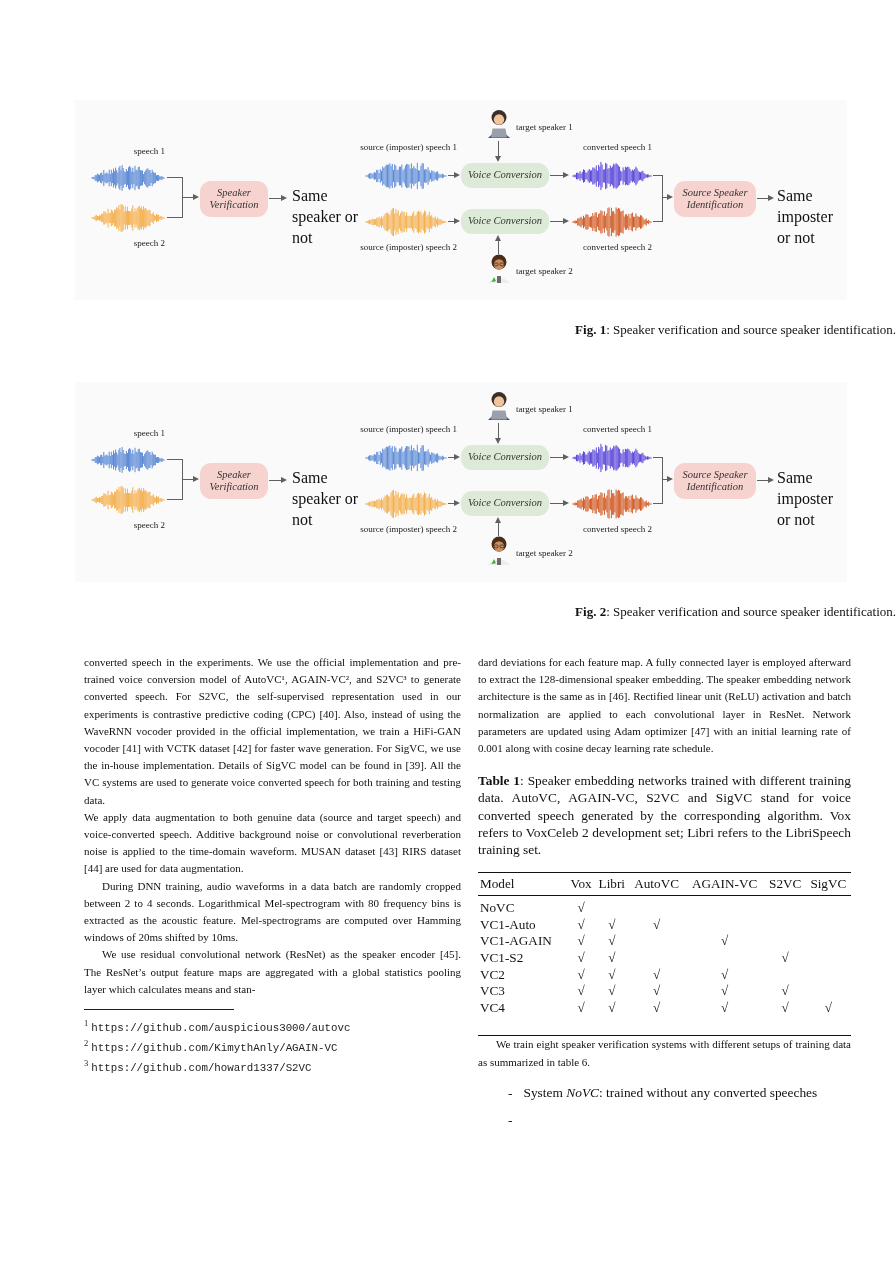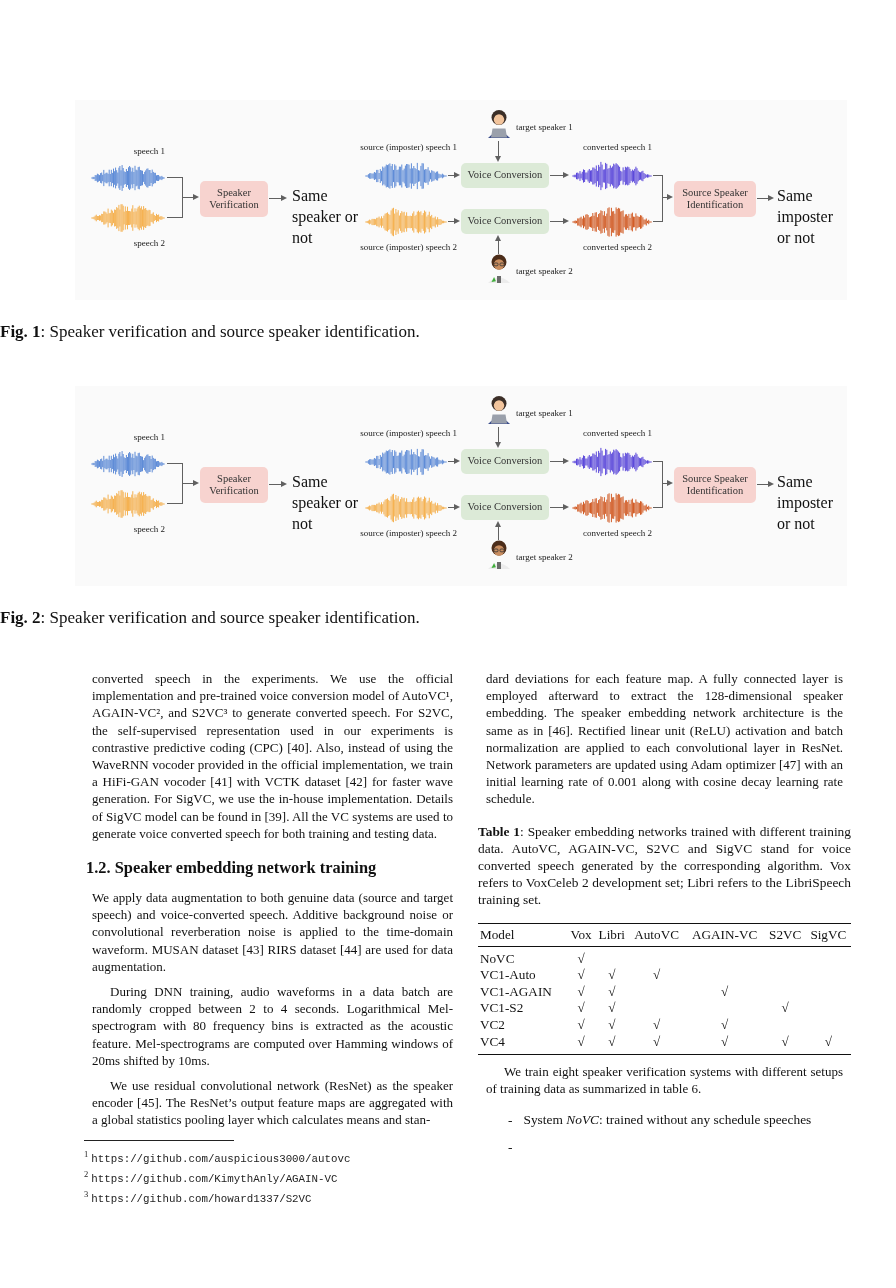--- a/index.html
+++ b/index.html
@@ -12,46 +12,46 @@
   .fig-canvas.second{margin-top:44px;}
   .fl{position:absolute;font-size:9px;color:#1a1a1a;white-space:nowrap;}
   .fl.ctr{text-align:right;white-space:normal;}
   .wf{position:absolute;}
   .ln{position:absolute;background:#606060;}
   .ah{position:absolute;width:0;height:0;border:3.5px solid transparent;}
   .ah-r{border-left:6px solid #606060;border-right-width:0;}
   .ah-d{border-top:6px solid #606060;border-bottom-width:0;}
   .ah-u{border-bottom:6px solid #606060;border-top-width:0;}
   .fbox{position:absolute;display:flex;align-items:center;justify-content:center;text-align:center;
-        border-radius:5px;font-size:10.5px;line-height:1.18;color:#333;padding:2px;box-sizing:border-box;}
+        border-radius:11px;font-size:10.5px;line-height:1.18;color:#333;padding:2px;box-sizing:border-box;font-style:italic;}
   .fout{position:absolute;font-size:16px;line-height:1.3;color:#111;}
   .avatar{position:absolute;}
-  .fig-caption{text-align:left;font-size:17px;margin-top:22px;}
+  .fig-caption{text-align:right;font-size:13px;margin-top:22px;}
 
   
   .columns{display:flex;gap:17px;margin:34px 44px 0 84px;}
   .col-l{width:377px;}
   .col-r{width:373px;}
-  p.body{margin:8px;font-size:13px;line-height:17.2px;text-align:justify;}
+  p.body{margin:0;font-size:11px;line-height:17.2px;text-align:justify;}
   p.ind{text-indent:18px;}
   h2.sec{font-size:16.4px;font-weight:bold;margin:16px 0 11px 2px;}
   .footnotes{margin-top:11px;}
   .fn-rule{width:150px;height:1px;background:#222;margin-bottom:6px;}
   .fn{font-family:"Liberation Mono",monospace;font-size:10.8px;line-height:15.6px;color:#222;}
   .fn sup{font-family:"Liberation Serif",serif;font-size:8.5px;margin-right:3px;}
   .tablock{margin-top:15px;}
   .tab-caption{font-size:13.4px;line-height:17.2px;text-align:justify;margin:0 0 14px 0;}
   table.dtable{width:100%;border-collapse:collapse;font-size:13.2px;margin:4px 0 0 0;}
   table.dtable th{font-weight:normal;text-align:center;border-top:1.6px solid #111;
         border-bottom:0.9px solid #111;padding:3px 1px;}
   table.dtable th:first-child{text-align:left;padding-left:2px;}
   table.dtable td{text-align:center;line-height:16.6px;padding:0 1px;font-size:13.2px;}
   table.dtable td:first-child{text-align:left;padding-left:2px;}
   table.dtable tbody tr:first-child td{padding-top:4px;}
-  table.dtable tbody tr:last-child td{border-bottom:1.6px solid #111;padding-bottom:4px;}
+  table.dtable tbody tr:last-child td{border-bottom:1.6px solid #111;padding-bottom:19px;}
   .p-after-table{margin-top:17px;}
   .bullets{margin-top:13px;}
   .bullet{display:flex;padding-left:30px;font-size:13.4px;line-height:17.2px;margin-bottom:10px;}
   .bullet .dash{margin-right:11px;}
 </style>
 </head>
 <body>
 
 <div class="page">
 
@@ -1035,21 +1035,20 @@
     </div>
     <div class="fl" style="left:441px;top:166px">target speaker 2</div>
   </div>
   <div class="fig-caption">
     <b>Fig. 2</b><span>: Speaker verification and source speaker identification.</span>
   </div>
 
   <div class="columns">
     <div class="col-l">
       <p class="body">converted speech in the experiments. We use the official implementation and pre-trained voice conversion model of AutoVC¹, AGAIN-VC², and S2VC³ to generate converted speech. For S2VC, the self-supervised representation used in our experiments is contrastive predictive coding (CPC) [40]. Also, instead of using the WaveRNN vocoder provided in the official implementation, we train a HiFi-GAN vocoder [41] with VCTK dataset [42] for faster wave generation. For SigVC, we use the in-house implementation. Details of SigVC model can be found in [39]. All the VC systems are used to generate voice converted speech for both training and testing data.</p>
-      <h2 class="sec">1.2. Speaker embedding network training</h2>
       <p class="body">We apply data augmentation to both genuine data (source and target speech) and voice-converted speech. Additive background noise or convolutional reverberation noise is applied to the time-domain waveform. MUSAN dataset [43] RIRS dataset [44] are used for data augmentation.</p>
       <p class="body ind">During DNN training, audio waveforms in a data batch are randomly cropped between 2 to 4 seconds. Logarithmical Mel-spectrogram with 80 frequency bins is extracted as the acoustic feature. Mel-spectrograms are computed over Hamming windows of 20ms shifted by 10ms.</p>
       <p class="body ind">We use residual convolutional network (ResNet) as the speaker encoder [45]. The ResNet’s output feature maps are aggregated with a global statistics pooling layer which calculates means and stan-</p>
       <div class="footnotes">
         <div class="fn-rule"></div>
         <div class="fn"><sup>1</sup><span>https://github.com/auspicious3000/autovc</span></div>
         <div class="fn"><sup>2</sup><span>https://github.com/KimythAnly/AGAIN-VC</span></div>
         <div class="fn"><sup>3</sup><span>https://github.com/howard1337/S2VC</span></div>
       </div>
     </div>
@@ -1112,36 +1111,45 @@
               <tr>
                 <td>VC2</td>
                 <td>√</td>
                 <td>√</td>
                 <td>√</td>
                 <td>√</td>
                 <td></td>
                 <td></td>
               </tr>
               <tr>
+                <td>VC3</td>
+                <td>√</td>
+                <td>√</td>
+                <td>√</td>
+                <td>√</td>
+                <td>√</td>
+                <td></td>
+              </tr>
+              <tr>
                 <td>VC4</td>
                 <td>√</td>
                 <td>√</td>
                 <td>√</td>
                 <td>√</td>
                 <td>√</td>
                 <td>√</td>
               </tr>
             </tbody>
           </table>
       </div>
       <p class="body ind p-after-table">We train eight speaker verification systems with different setups of training data as summarized in table 6.</p>
       <div class="bullets">
         <div class="bullet">
           <span class="dash">-</span>
-          <span><span>System </span><i>NoVC</i><span>: trained without any schedule speeches</span></span>
+          <span><span>System </span><i>NoVC</i><span>: trained without any converted speeches</span></span>
         </div>
         <div class="bullet">
           <span class="dash">-</span>
         </div>
       </div>
     </div>
   </div>
 </div>
 
 </body></html>

